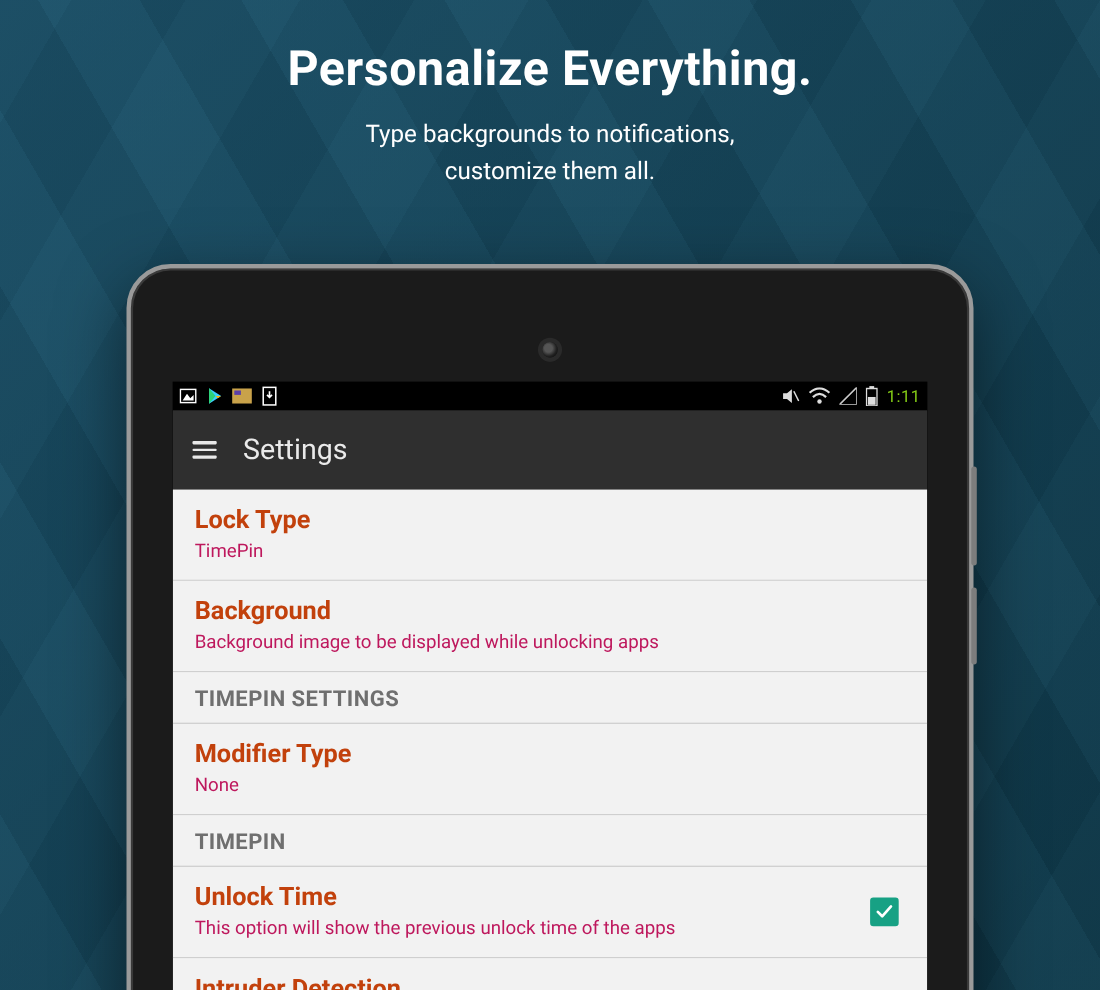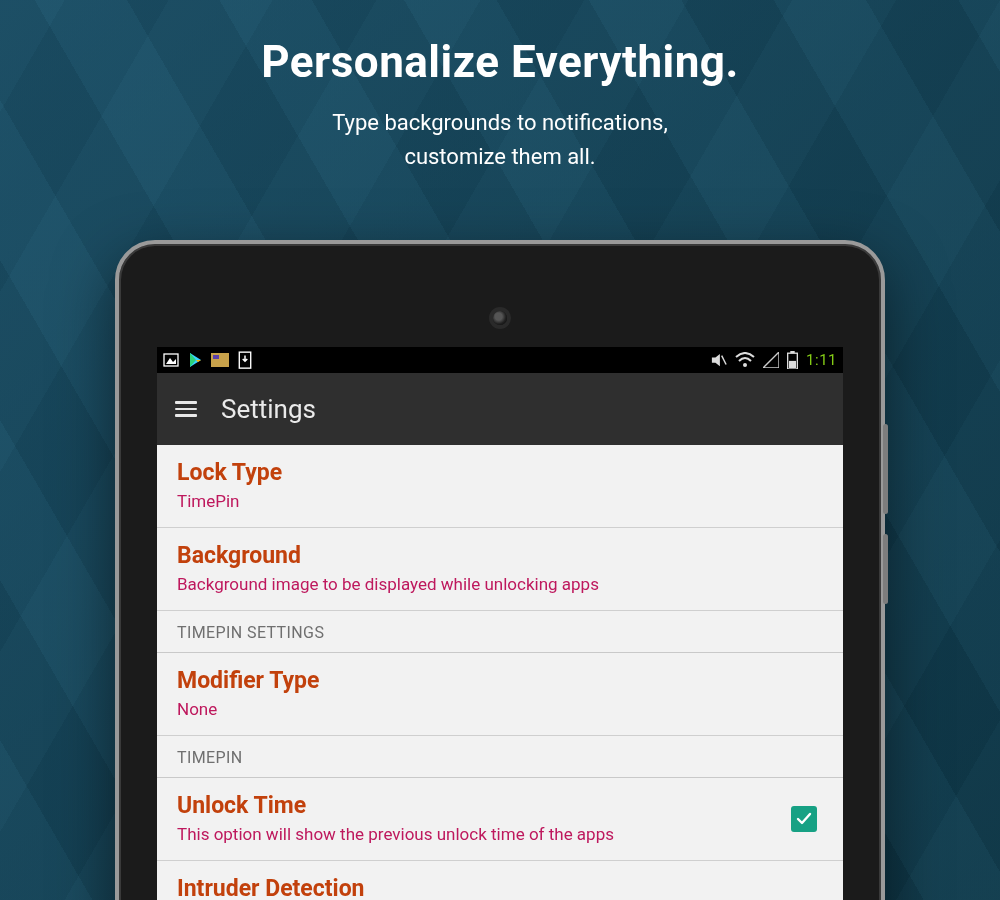--- a/index.html
+++ b/index.html
@@ -107,22 +107,22 @@
     display:flex; align-items:center;
   }
   .item:last-child { border-bottom:none; }
   .item .txt { flex:1; }
   .item .title { font-size: 23px; color:#c2410c; font-weight:700; margin-bottom:4px; }
   .item .sub { font-size: 17px; color:#be185d; line-height:1.35; }
   .section-header {
     padding: 12px 20px 10px 20px;
     border-bottom: 1px solid #c9c9c9;
     color:#6f6f6f;
-    font-size: 16px;
-    font-weight:400;
+    font-size: 20px;
+    font-weight:700;
     letter-spacing:0.4px;
   }
   .checkbox {
     width: 26px; height: 26px; border-radius:3px;
     background:#17a184; display:flex; align-items:center; justify-content:center;
     margin-left: 16px; margin-right: 6px;
   }
   .checkbox svg { width:18px; height:18px; }
 </style>
 </head>

